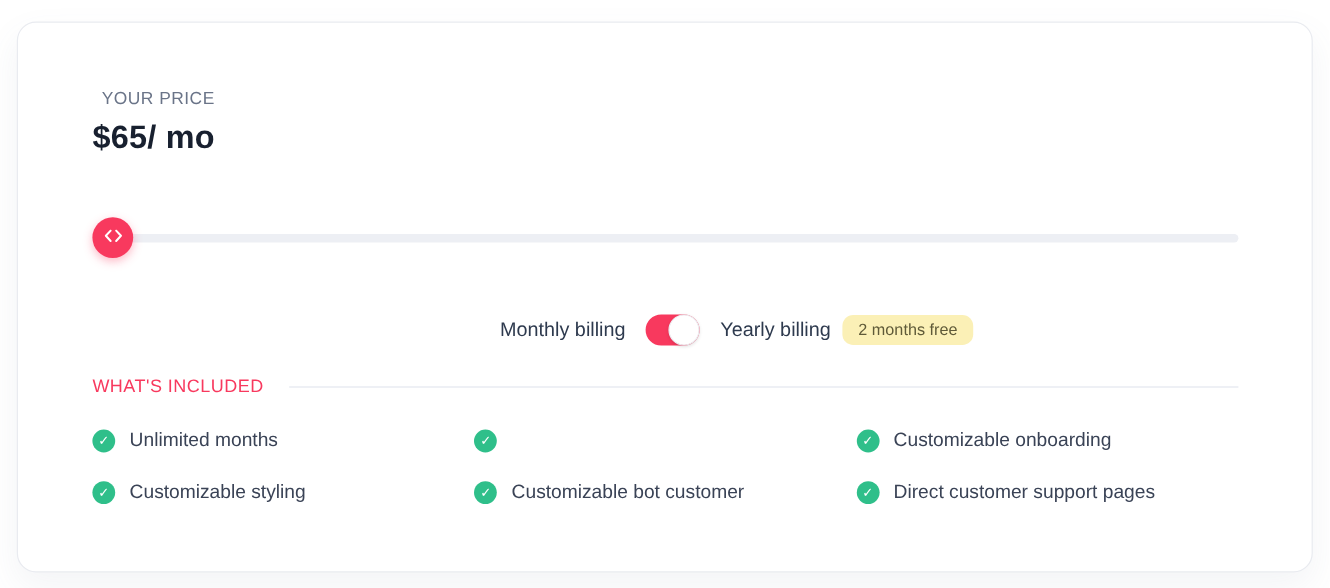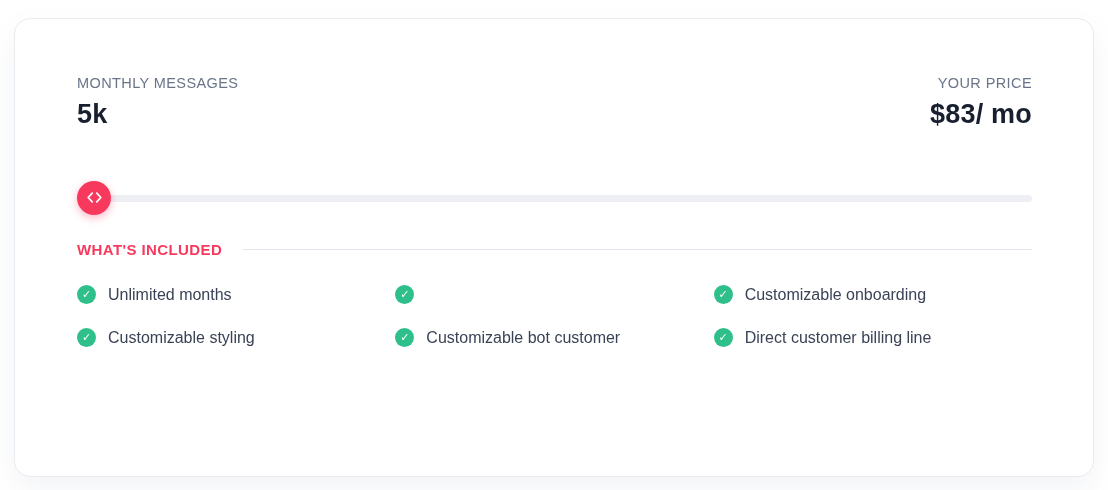--- a/index.html
+++ b/index.html
@@ -113,21 +113,21 @@
   }
 
   
   .included-head {
     margin-top: 26px;
     display: flex;
     align-items: center;
   }
   .included-title {
     font-size: 15px;
-    font-weight: 700;
+    font-weight: 400;
     color: #f8395e;
     letter-spacing: 0.4px;
     white-space: nowrap;
   }
   .included-divider {
     flex: 1;
     height: 1px;
     background: #e3e7ee;
     margin-left: 21px;
   }
@@ -155,42 +155,48 @@
     font-size: 11px;
     flex-shrink: 0;
   }
 </style>
 </head>
 <body>
 
 <div class="card">
 
   <div class="top-row">
-    <div class="metric">
-      <div class="metric-label">MONTHLY MESSAGES</div>
-      <div class="metric-value">5k</div>
-    </div>
     <div class="metric metric-right">
       <div class="metric-label">YOUR PRICE</div>
-      <div class="metric-value">$83/ mo</div>
+      <div class="metric-value">$65/ mo</div>
     </div>
   </div>
 
   <div class="slider-area">
     <div class="slider-track"></div>
     <div class="slider-handle">
       <span>
         <svg width="17" height="11" viewBox="0 0 17 11" fill="none">
           <path d="M6.2 1.2 L2.2 5.5 L6.2 9.8" stroke="#ffffff" stroke-width="1.7" stroke-linecap="round" stroke-linejoin="round"></path>
           <path d="M10.8 1.2 L14.8 5.5 L10.8 9.8" stroke="#ffffff" stroke-width="1.7" stroke-linecap="round" stroke-linejoin="round"></path>
         </svg>
       </span>
     </div>
   </div>
 
+  <div class="billing-row">
+    <span class="billing-label">Monthly billing</span>
+    <div class="toggle">
+      <div class="toggle-knob"></div>
+    </div>
+    <span class="yearly-wrap">
+      <span class="billing-label">Yearly billing</span>
+      <span class="badge">2 months free</span>
+    </span>
+  </div>
 
   <div class="included-head">
     <span class="included-title">WHAT'S INCLUDED</span>
     <span class="included-divider"></span>
   </div>
 
   <div class="features">
     <div class="feature">
       <span class="check">✓</span>
       <span>Unlimited months</span>
@@ -205,17 +211,17 @@
     <div class="feature">
       <span class="check">✓</span>
       <span>Customizable styling</span>
     </div>
     <div class="feature">
       <span class="check">✓</span>
       <span>Customizable bot customer</span>
     </div>
     <div class="feature">
       <span class="check">✓</span>
-      <span>Direct customer billing line</span>
+      <span>Direct customer support pages</span>
     </div>
   </div>
 
 </div>
 
 </body></html>

